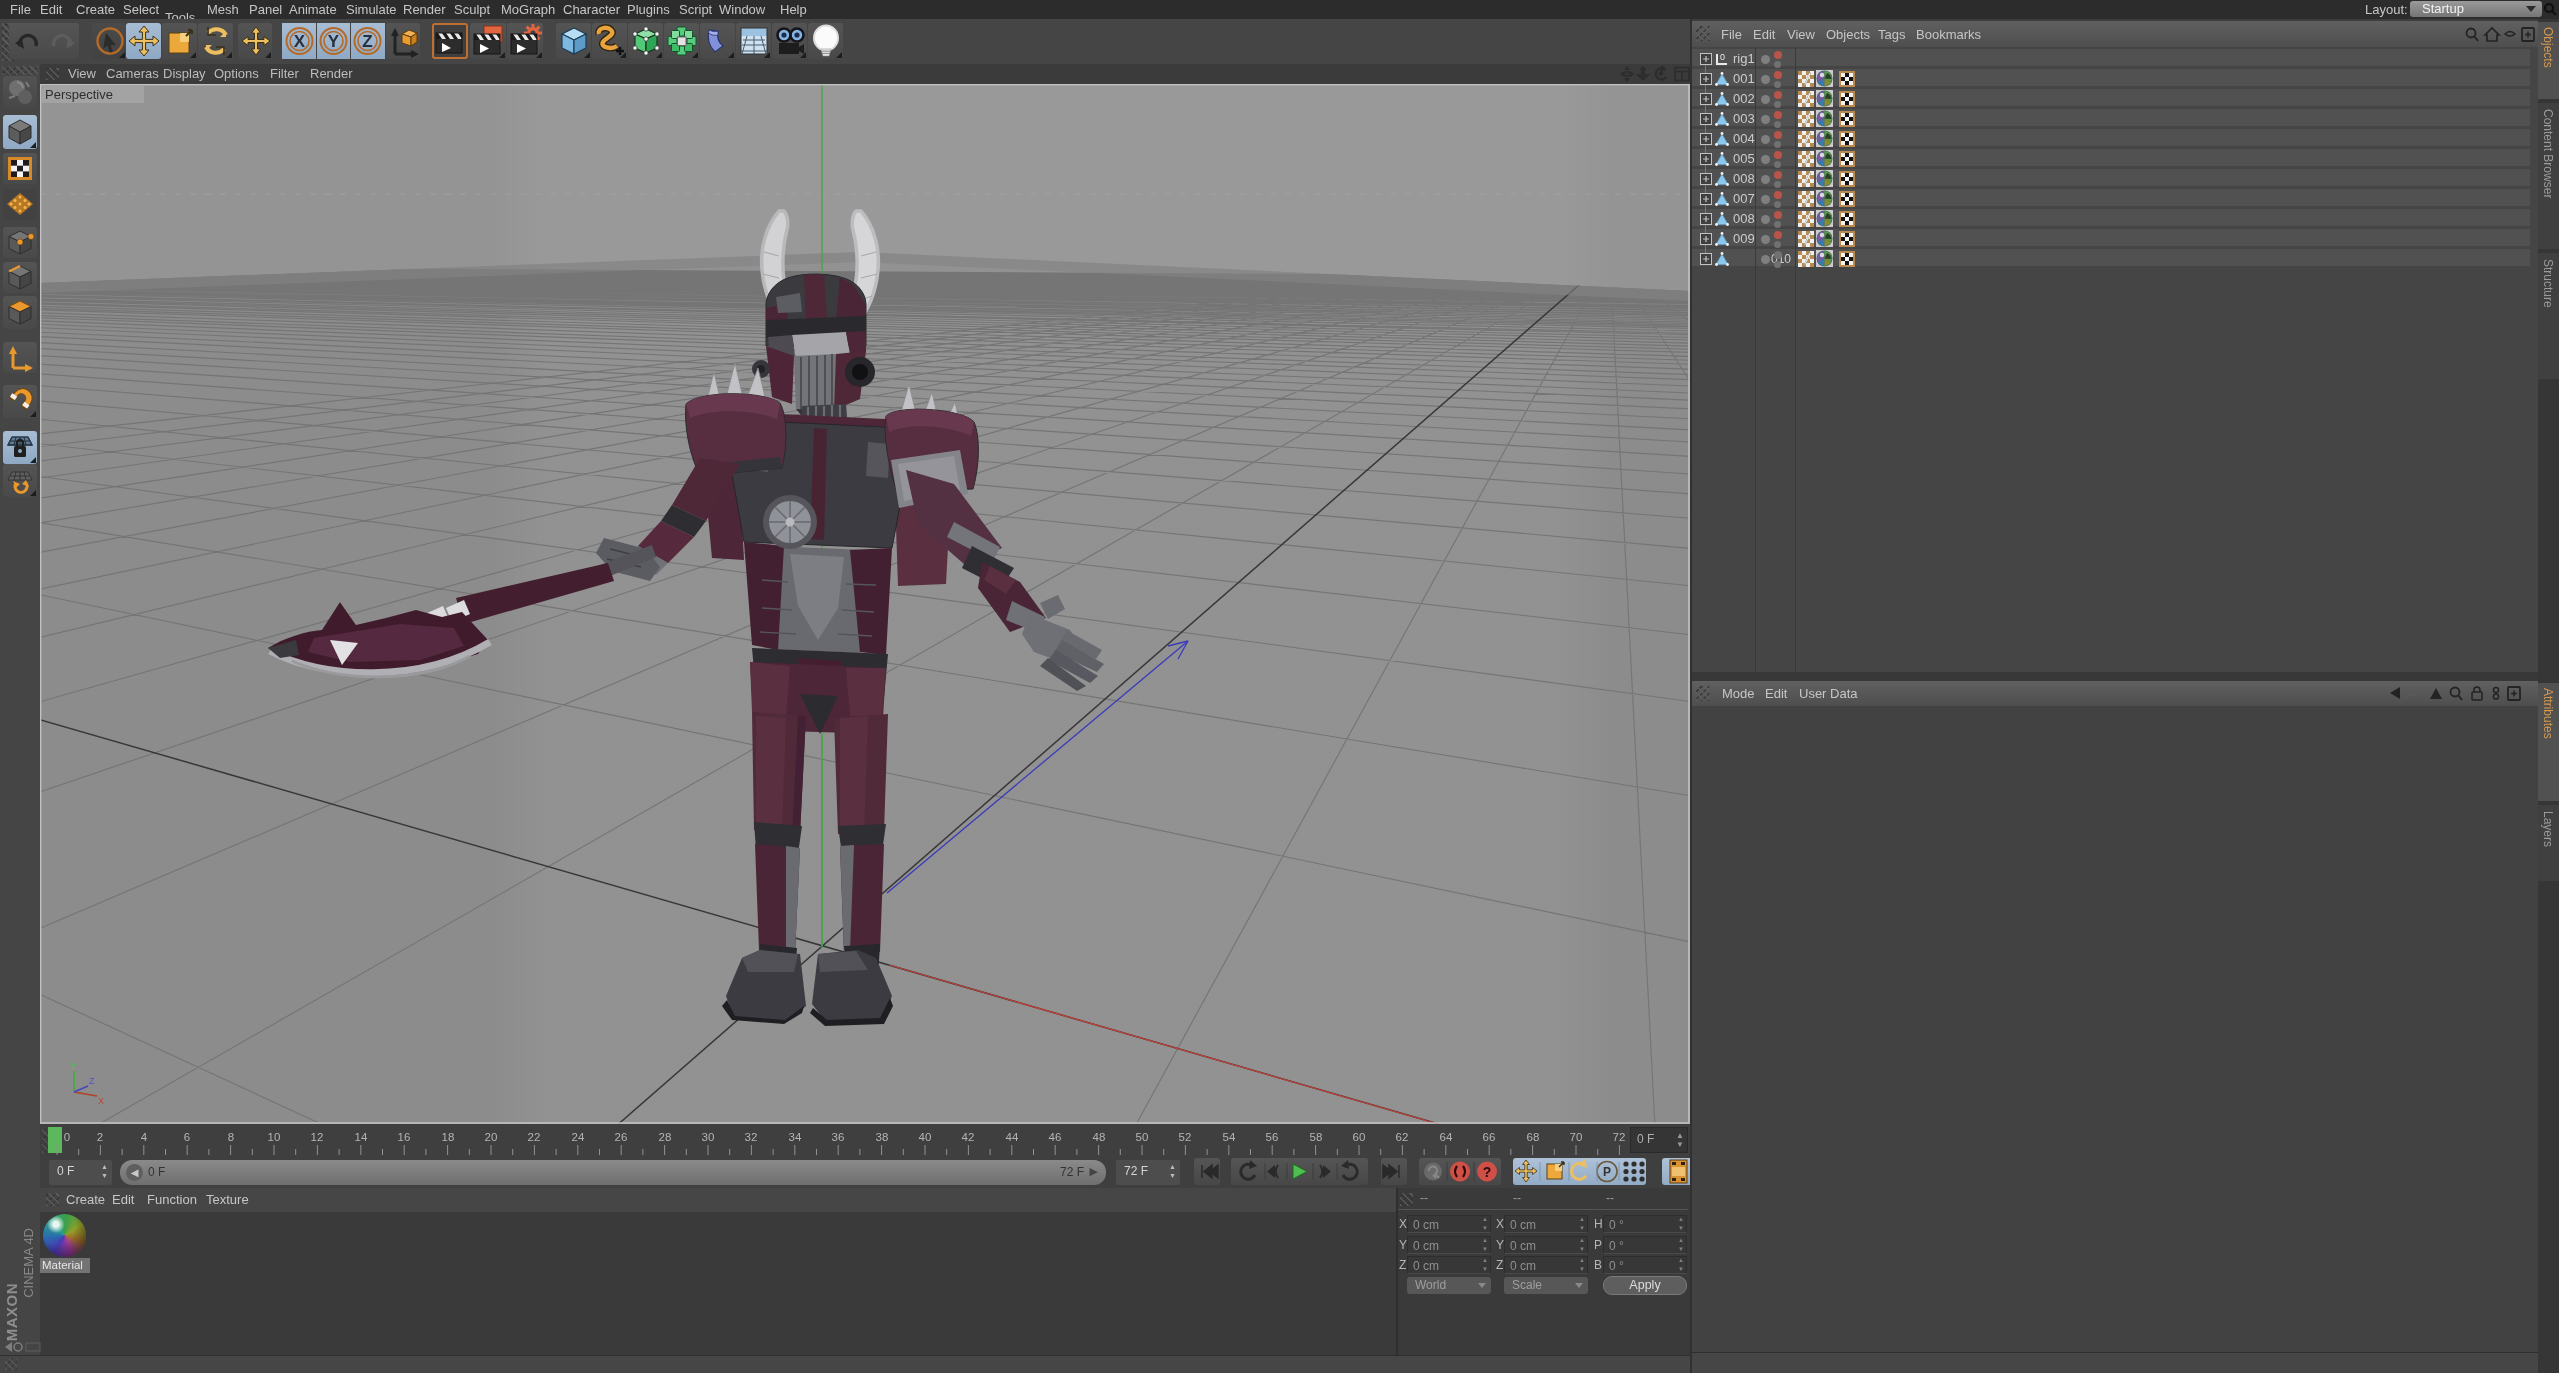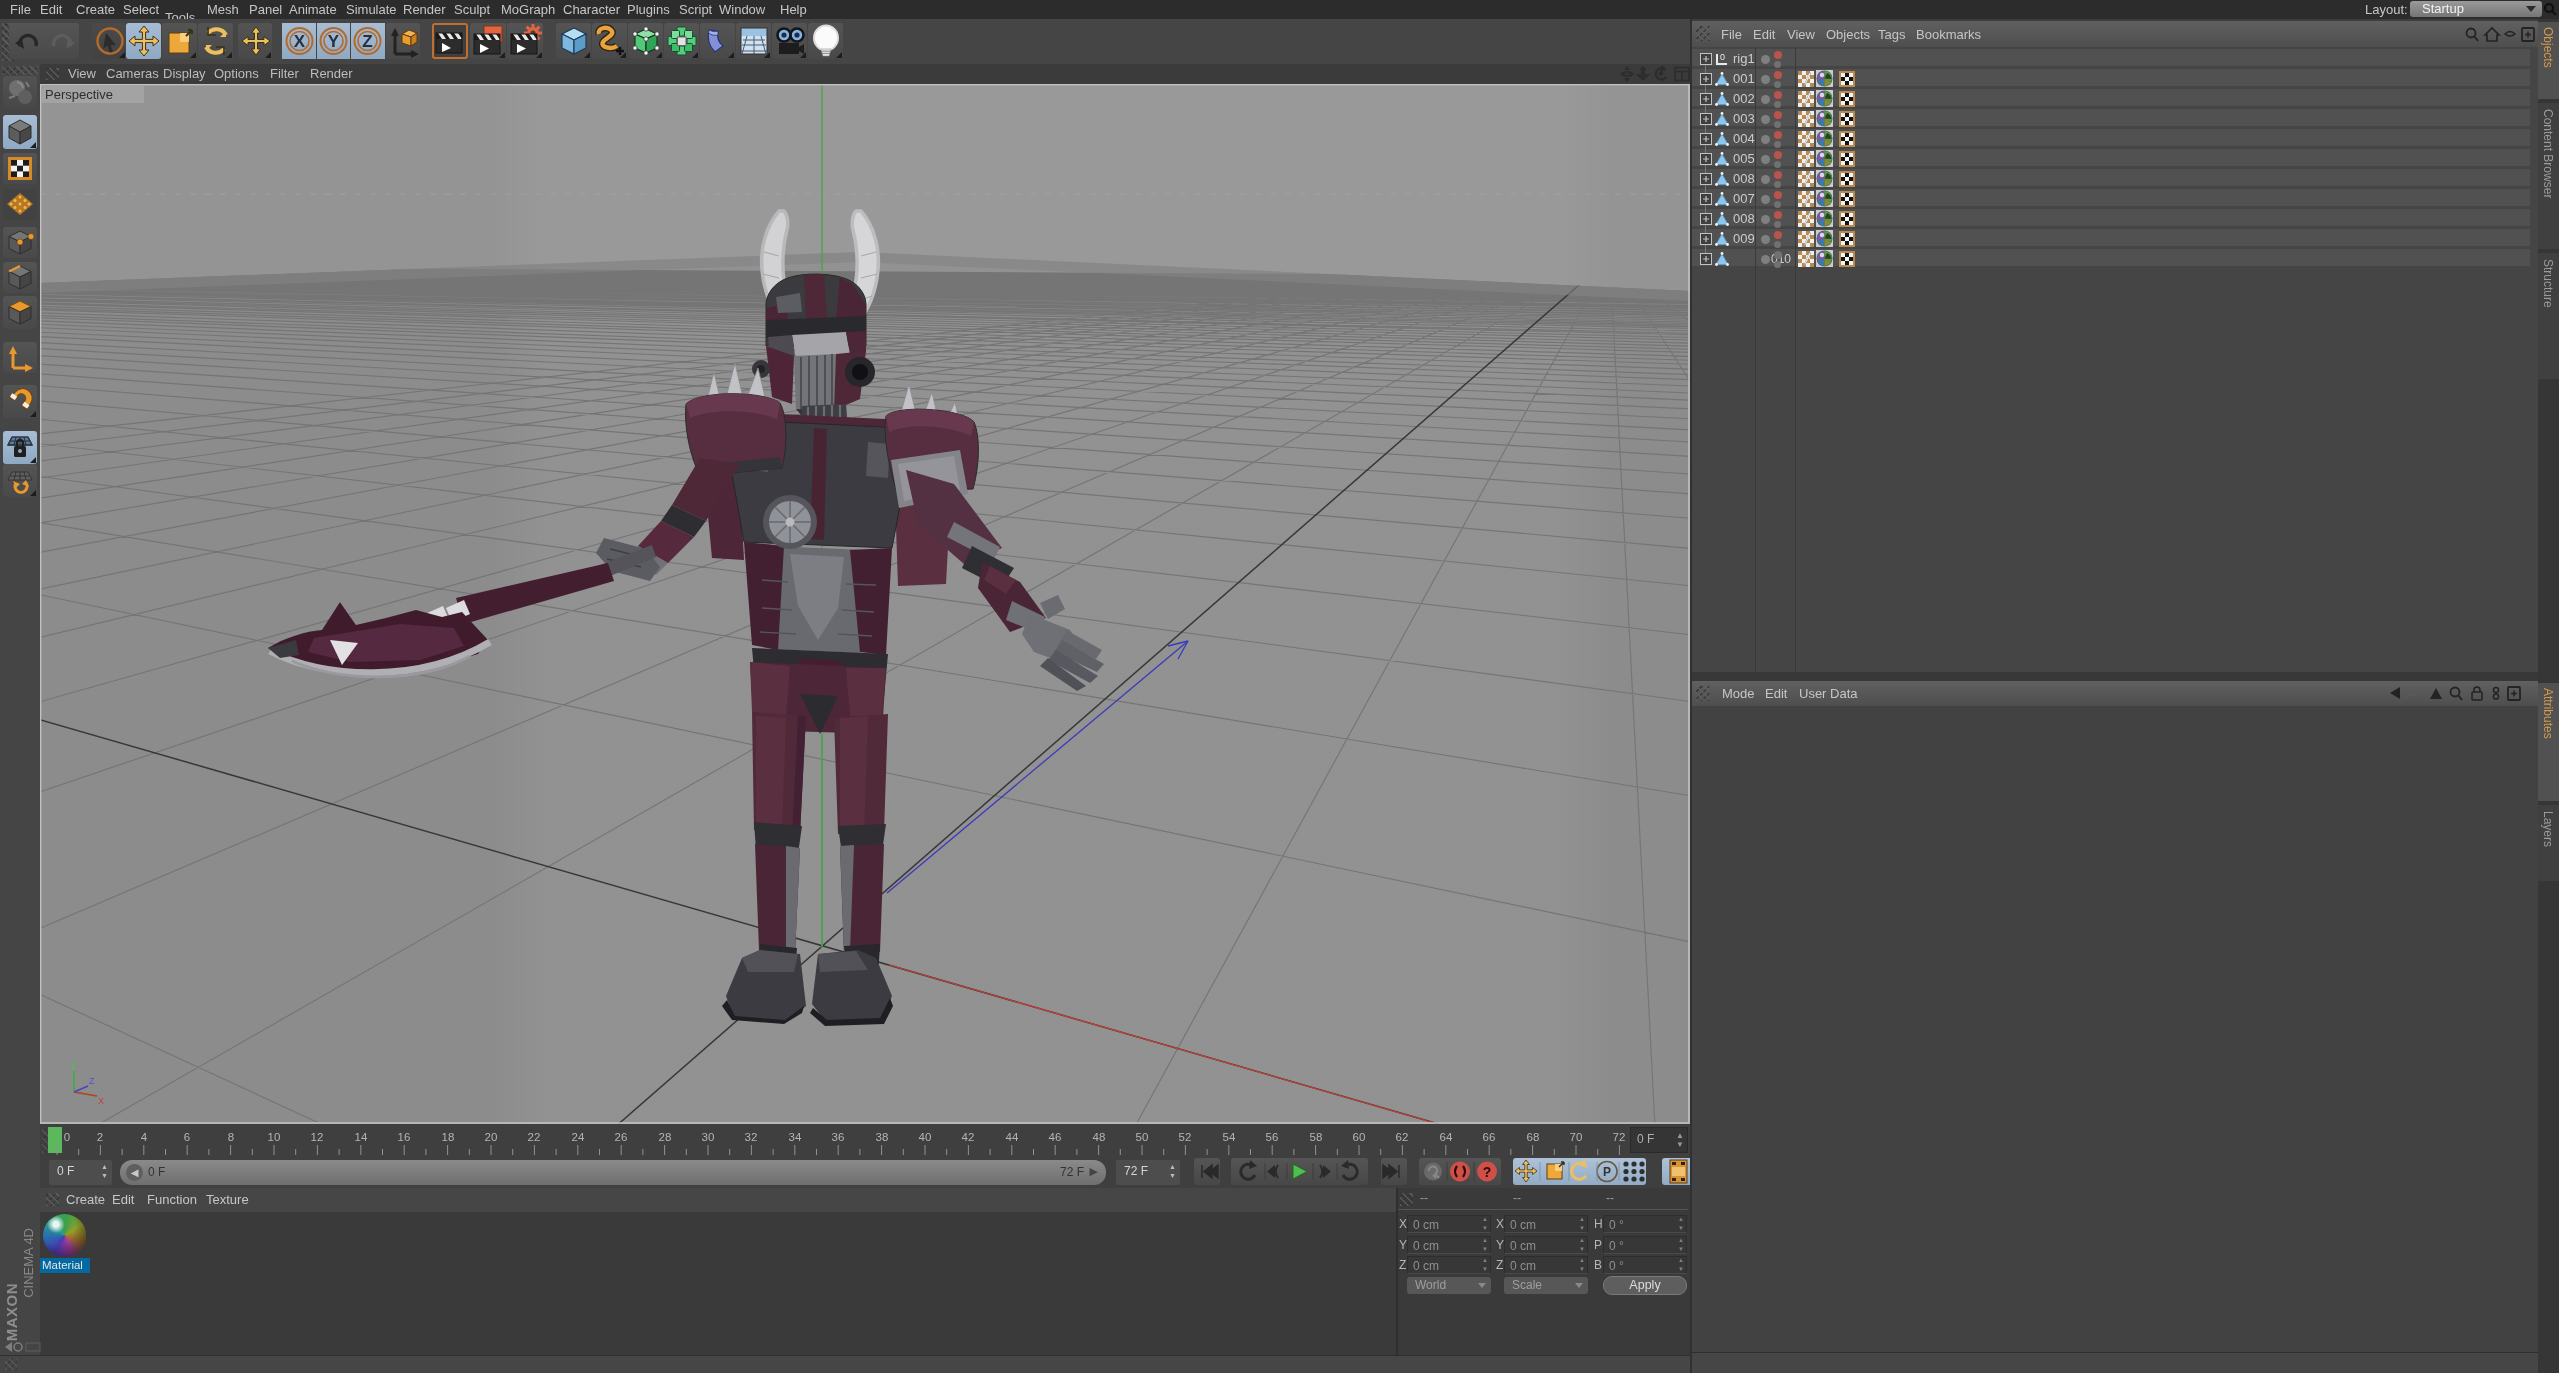--- a/index.html
+++ b/index.html
@@ -679,21 +679,21 @@
 <div class="abs" style="left:40px;top:1188px;width:1356px;height:24px;background:#464646"></div>
 <div class="abs grip" style="left:46px;top:1193px;width:13px;height:13px;opacity:.8"></div>
 <div class="abs mtxt" style="left:66px;top:1190px">Create</div>
 <div class="abs mtxt" style="left:112px;top:1190px">Edit</div>
 <div class="abs mtxt" style="left:147px;top:1190px">Function</div>
 <div class="abs mtxt" style="left:206px;top:1190px">Texture</div>
 <div class="abs" style="left:43px;top:1214px;width:43px;height:43px;border-radius:50%;
 background:radial-gradient(circle at 30% 24%, rgba(255,255,255,.9) 0 6%, rgba(255,255,255,0) 20%),
 conic-gradient(from 160deg,#a03aa0,#4a3ab0,#2a6ab0,#2aa08a,#3aa04a,#90a02a,#a0702a,#a03aa0)"></div>
 <div class="abs" style="left:43px;top:1214px;width:43px;height:43px;border-radius:50%;background:radial-gradient(circle at 33% 28%, rgba(0,0,0,0) 42%, rgba(0,0,0,.45) 78%, rgba(0,0,0,.6) 100%)"></div>
-<div class="abs" style="left:40px;top:1258px;width:50px;height:15px;background:#0369a1">
+<div class="abs" style="left:40px;top:1258px;width:50px;height:15px;background:#737373">
     <span style="position:absolute;left:2px;top:1px;font-size:11.5px;color:#e6e6e6">Material</span>
   </div>
 <span class="abs" style="left:3px;top:1283px;writing-mode:vertical-rl;transform:rotate(180deg);font-size:15px;font-weight:bold;color:#8e8e8e;letter-spacing:.5px">MAXON</span>
 <span class="abs" style="left:21px;top:1228px;writing-mode:vertical-rl;transform:rotate(180deg);font-size:13px;color:#888;white-space:nowrap">CINEMA 4D</span>
 <div class="abs grip" style="left:1400px;top:1193px;width:13px;height:13px;opacity:.8"></div>
 <div class="abs" style="left:1420px;top:1191px;font-size:12px;color:#9a9a9a">--</div>
 <div class="abs" style="left:1513px;top:1191px;font-size:12px;color:#9a9a9a">--</div>
 <div class="abs" style="left:1606px;top:1191px;font-size:12px;color:#9a9a9a">--</div>
 <div class="abs" style="left:1398px;top:1209px;width:290px;height:1px;background:#555"></div>
 <div class="abs" style="left:1399px;top:1217px;font-size:12px;color:#b5b5b5">X</div>

